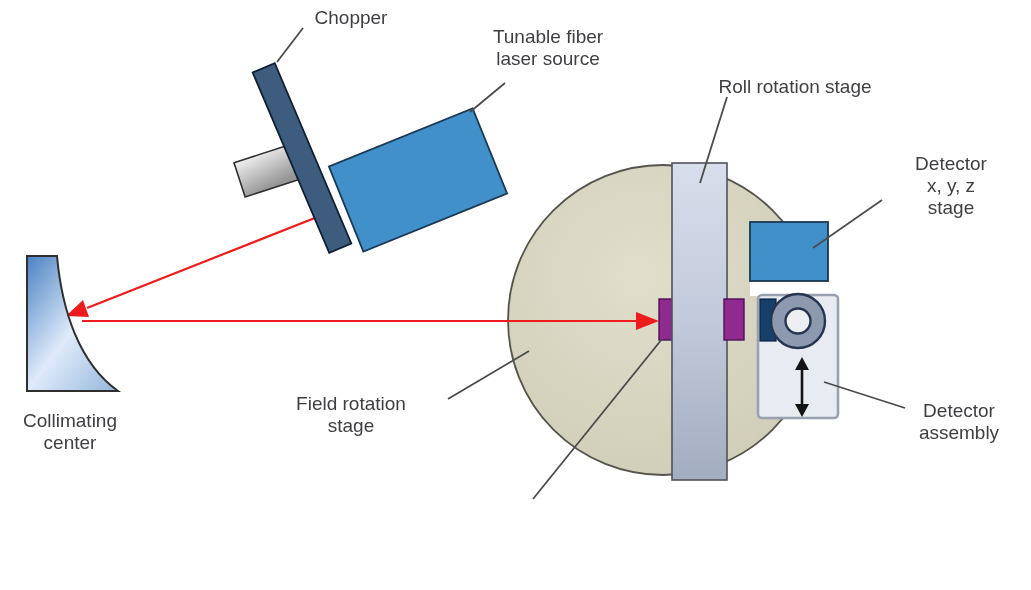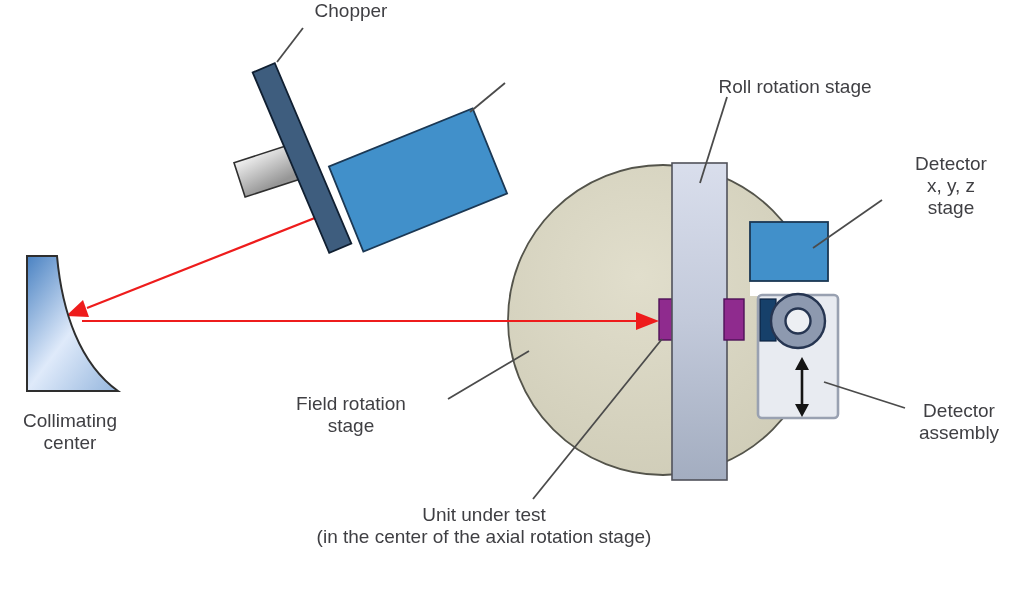--- a/index.html
+++ b/index.html
@@ -88,32 +88,32 @@
 
     <line x1="303" y1="28" x2="277" y2="62" stroke-width="1.8" stroke="#4b4b4b"></line>
     <line x1="505" y1="83" x2="470" y2="112" stroke-width="1.8" stroke="#4b4b4b"></line>
     <line x1="727" y1="97" x2="700" y2="183" stroke-width="1.8" stroke="#4b4b4b"></line>
     <line x1="882" y1="200" x2="813" y2="248" stroke-width="1.8" stroke="#4b4b4b"></line>
     <line x1="905" y1="408" x2="824" y2="382" stroke-width="1.8" stroke="#4b4b4b"></line>
     <line x1="448" y1="399" x2="529" y2="351" stroke-width="1.8" stroke="#4b4b4b"></line>
     <line x1="533" y1="499" x2="662" y2="339" stroke-width="1.8" stroke="#4b4b4b"></line>
   </svg>
 
-  <div class="label" style="left:351px;top:0"><span>Chopper</span></div>
+  <div class="label" style="left:351px;top:7px"><span>Chopper</span></div>
 
+  <div class="label" style="left:548px;top:26px"><span>Tunable fiber
+laser source</span></div>
 
   <div class="label" style="left:795px;top:76px"><span>Roll rotation stage</span></div>
 
   <div class="label" style="left:951px;top:153px"><span>Detector</span><br><span class="it">x, y, z</span><span> stage</span></div>
 
   <div class="label" style="left:70px;top:410px"><span>Collimating
 center</span></div>
 
   <div class="label" style="left:351px;top:393px"><span>Field rotation
 stage</span></div>
 
-  <div class="label" style="left:484px;top:504px"><span>Unit under test
-(in the center of the axial rotation stage)</span></div>
 
   <div class="label" style="left:959px;top:400px"><span>Detector
 assembly</span></div>
 
 </div>
 
 </body></html>

